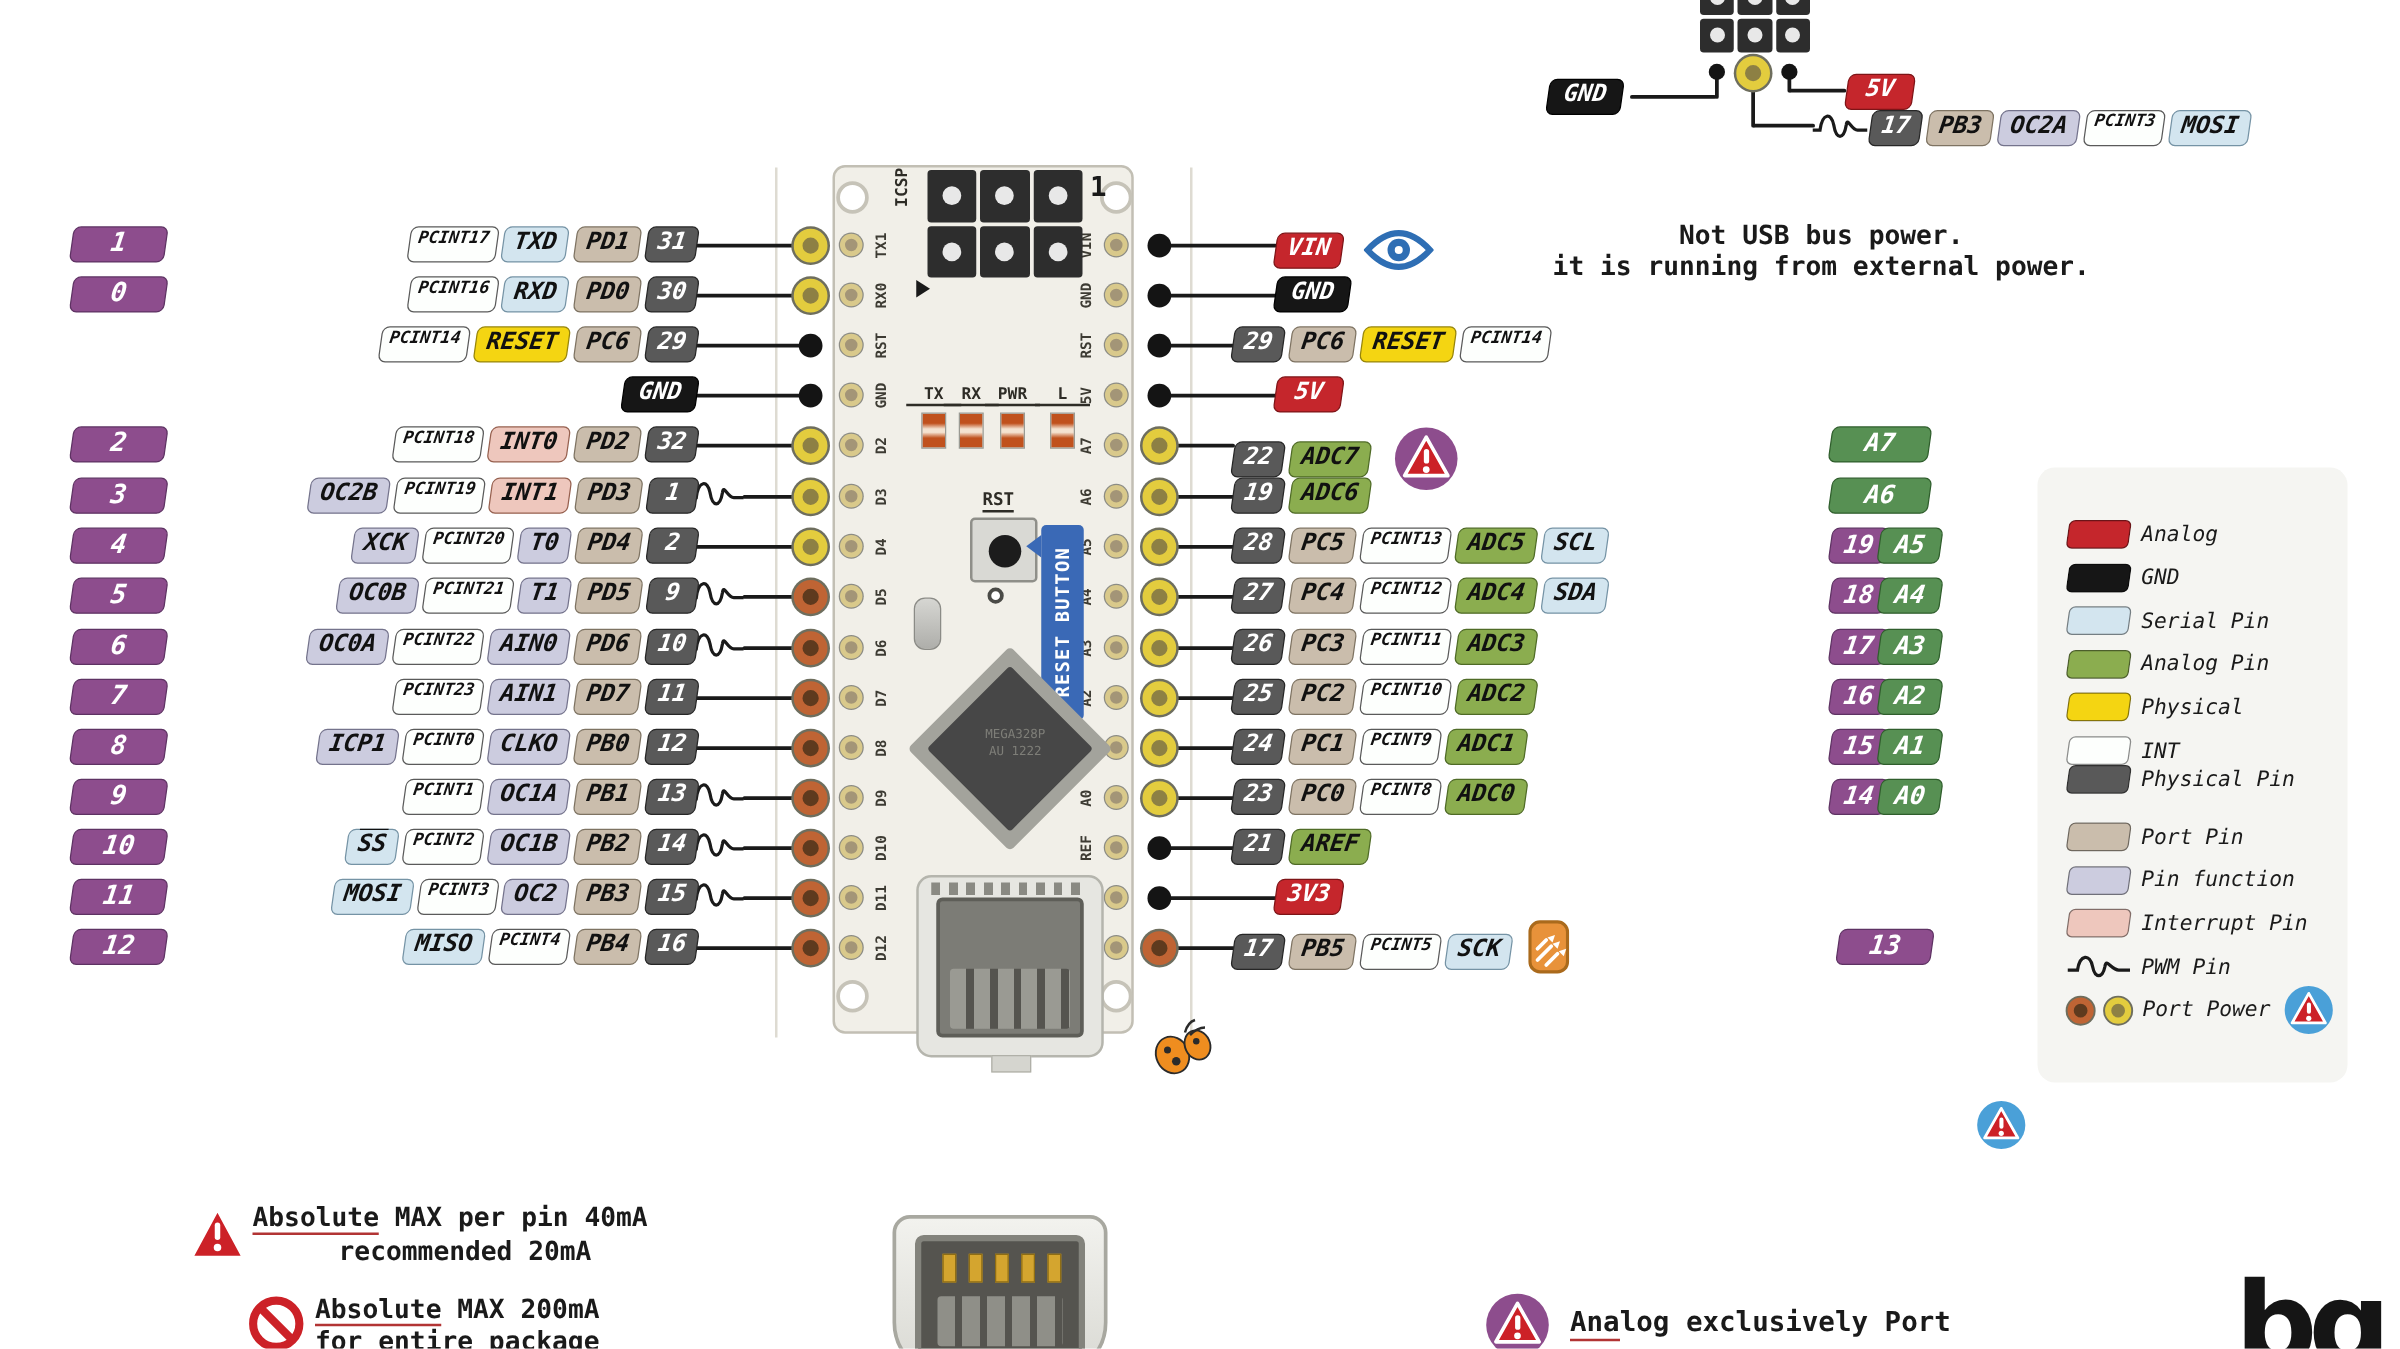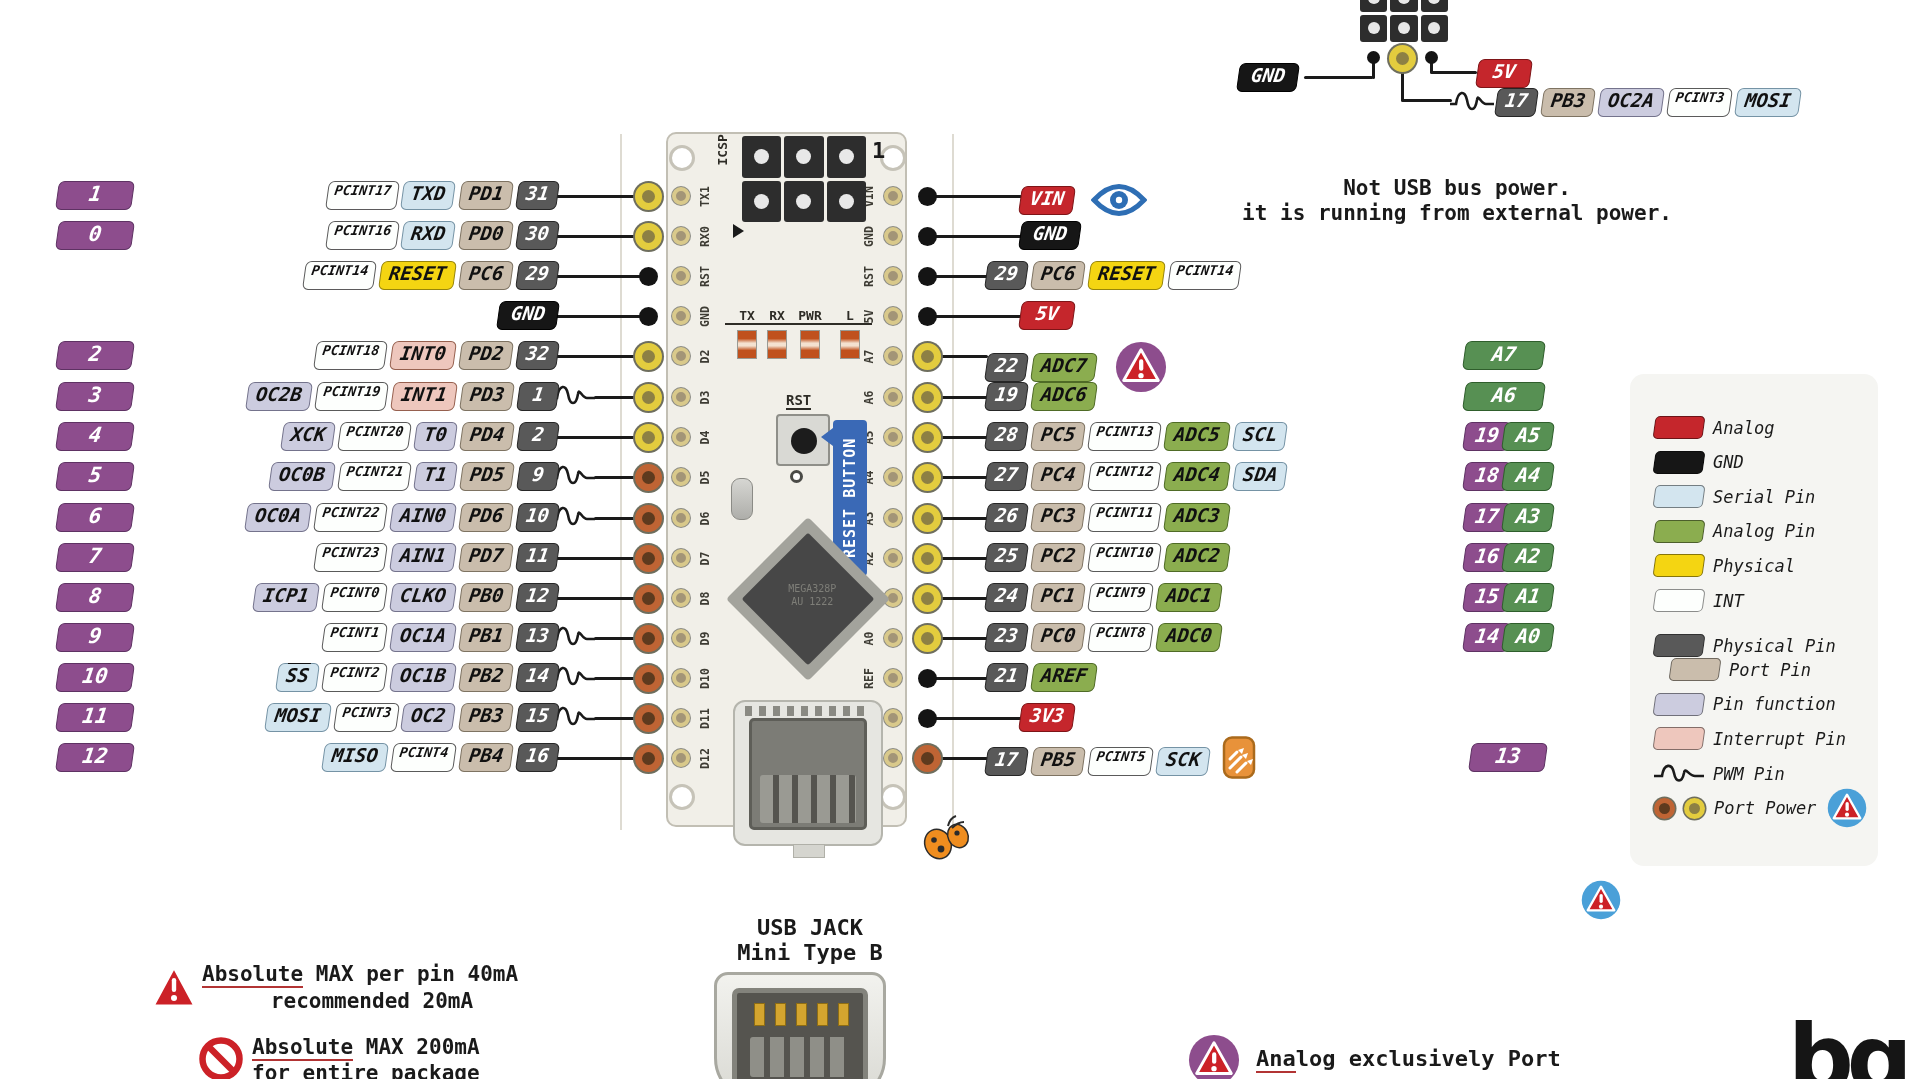--- a/index.html
+++ b/index.html
@@ -92,25 +92,25 @@
         <span>Analog Pin</span>
       </div>
       <div class="lgi" style="top: 178.4px;">
         <div class="sw" style="background: rgb(244, 213, 18);"></div>
         <span>Physical</span>
       </div>
       <div class="lgi" style="top: 213px;">
         <div class="sw" style="background: rgb(253, 255, 253);"></div>
         <span>INT</span>
       </div>
-      <div class="lgi" style="top: 258px;">
+      <div class="lgi" style="top: 236px;">
         <div class="sw" style="background: rgb(89, 89, 89);"></div>
         <span>Physical Pin</span>
       </div>
-      <div class="lgi" style="top: 282.2px; margin-left: 16px;">
+      <div class="lgi" style="top: 282.2px;">
         <div class="sw" style="background: rgb(202, 189, 172);"></div>
         <span>Port Pin</span>
       </div>
       <div class="lgi" style="top: 316.8px;">
         <div class="sw" style="background: rgb(204, 204, 223);"></div>
         <span>Pin function</span>
       </div>
       <div class="lgi" style="top: 351.4px;">
         <div class="sw" style="background: rgb(238, 199, 189);"></div>
         <span>Interrupt Pin</span>
@@ -146,24 +146,20 @@
 
   <div class="note" style="left:252px;top:1035px;font-size:21px;font-weight:bold">
     <span class="u-red">Absolute</span><span> MAX 200mA</span>
   </div>
   <div class="note" style="left:252px;top:1061px;font-size:21px;font-weight:bold">for entire package</div>
 
   <div class="note" style="left:1256px;top:1046px;font-size:22px;font-weight:bold">
     <span class="u-red">Ana</span><span>log exclusively Port</span>
   </div>
 
-  <div class="note" style="left:690px;top:915px;width:240px;text-align:center;font-size:22px;line-height:25px;font-weight:bold">
-    <div>USB JACK</div>
-    <div>Mini Type B</div>
-  </div>
 
   <div id="bq-logo">bq</div>
 <div class="wire" style="left: 556px; top: 194.5px; width: 85px;"></div>
     <div class="pad pad-yellow" style="left: 634.5px; top: 182.5px;"></div>
     <span class="badge b-num" style="position: absolute; left: 57px; top: 181px;">1</span>
     <div class="rowg" style="right: 1362px; top: 181px;">
       <span class="badge b-int">PCINT17</span>
       <span class="badge b-serial">TXD</span>
       <span class="badge b-port">PD1</span>
       <span class="badge b-phys">31</span>

